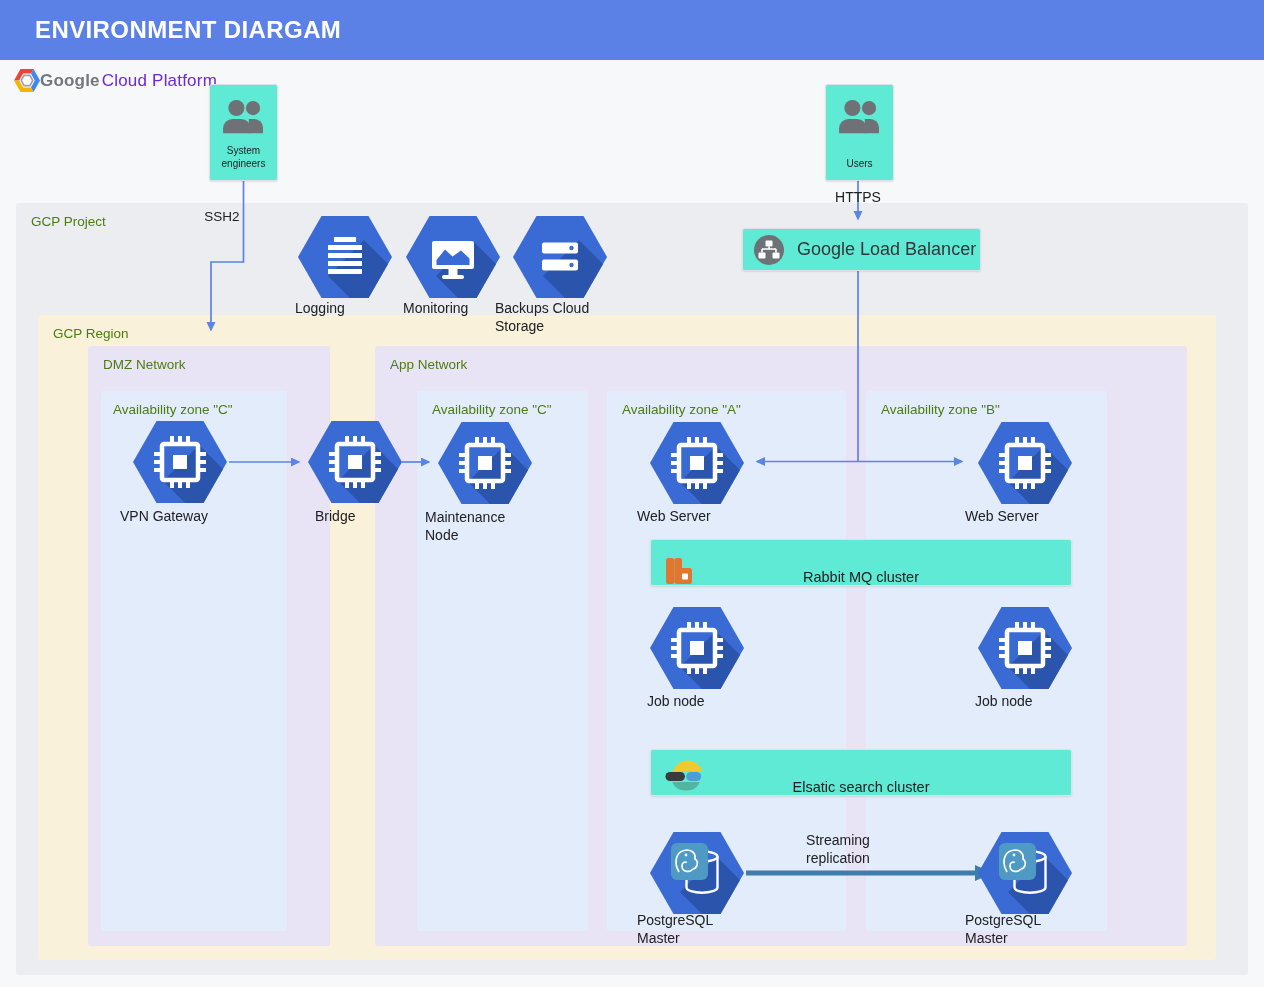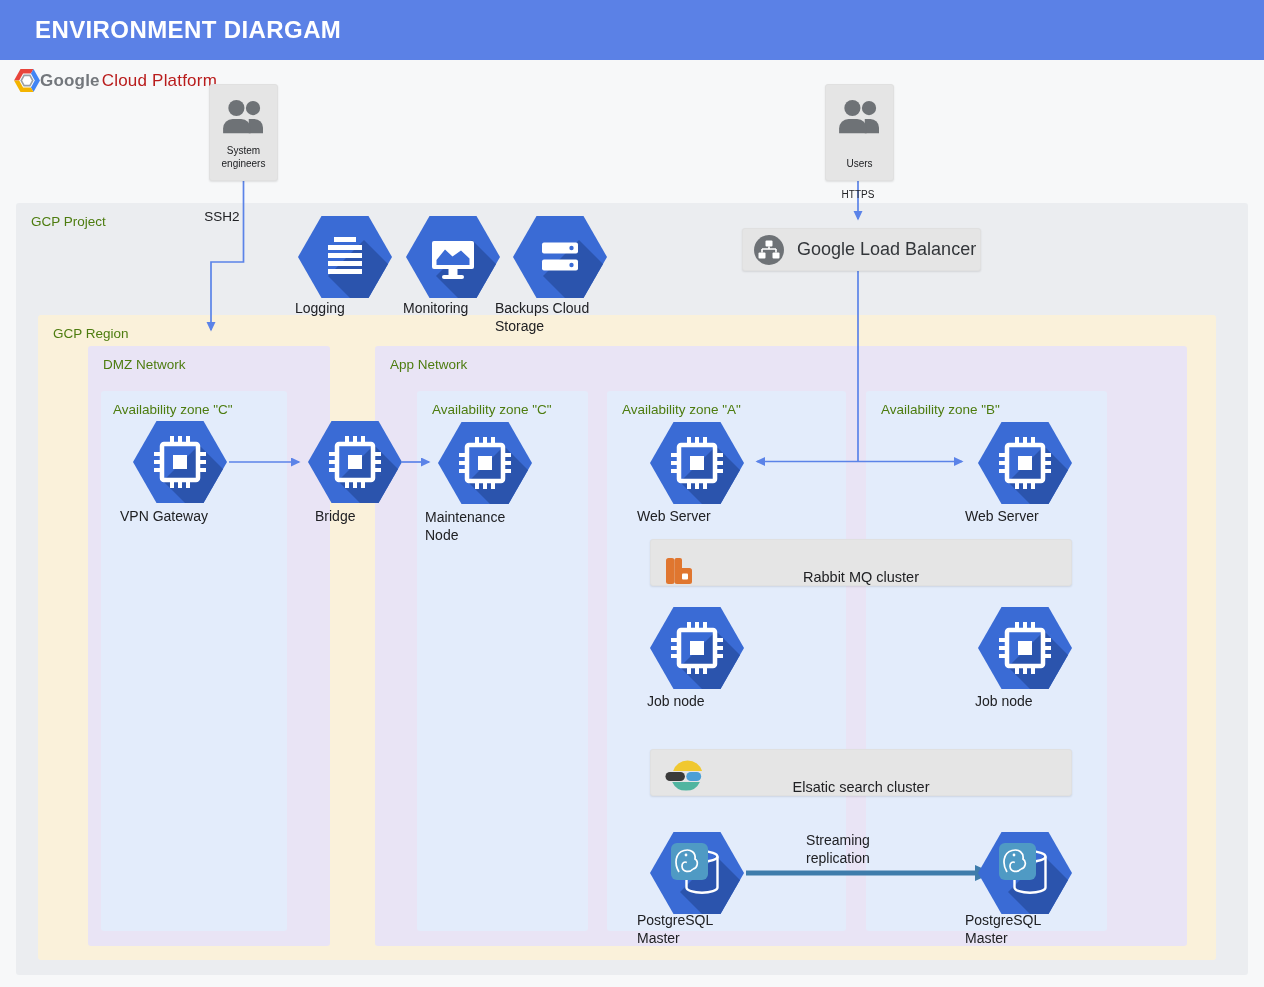--- a/index.html
+++ b/index.html
@@ -6,21 +6,21 @@
   body{font-family:"Liberation Sans", sans-serif;}
   #canvas{position:relative;width:1264px;height:987px;background:#f7f8f9;overflow:hidden;}
 
   
   .header{position:absolute;left:0;top:0;width:1264px;height:60px;background:var(--header-blue);display:flex;align-items:center;}
   .header .title{color:#fff;font-size:24px;font-weight:bold;letter-spacing:.4px;margin-left:35px;}
 
   
   .brand{position:absolute;left:14px;top:69px;display:flex;align-items:center;}
   .brand .t1{color:#73777c;font-size:17px;font-weight:bold;letter-spacing:.2px;}
-  .brand .t2{color:#b91c1c;font-size:17px;letter-spacing:.2px;margin-left:2px;}
+  .brand .t2{color:#6d28d9;font-size:17px;letter-spacing:.2px;margin-left:2px;}
 
   
   .cont{position:absolute;border-radius:3px;}
   .cont-label{position:absolute;left:15px;top:11px;font-size:13.5px;color:#4d7c0f;}
   .c-project{left:16px;top:203px;width:1232px;height:772px;background:var(--project-bg);}
   .c-region{left:38px;top:315px;width:1178px;height:645px;background:var(--region-bg);}
   .c-dmz{left:88px;top:346px;width:242px;height:600px;background:var(--network-bg);}
   .c-app{left:375px;top:346px;width:812px;height:600px;background:var(--network-bg);}
   .c-azdmz{left:101px;top:391px;width:186px;height:540px;background:var(--zone-bg);}
   .c-azappc{left:417px;top:391px;width:171px;height:540px;background:var(--zone-bg);}
@@ -37,21 +37,21 @@
 
   .hex{position:absolute;width:94px;height:82px;}
   .nlabel{position:absolute;font-size:14px;color:#202124;text-align:left;line-height:1.28;white-space:pre-line;}
 
   
   .connectors{position:absolute;left:0;top:0;pointer-events:none;}
   .thin{stroke:var(--arrow-blue);stroke-width:1.7;fill:none;}
   .thick{stroke:var(--replication-blue);stroke-width:5;fill:none;}
 
   
-  .card{position:absolute;background:#e5e5e5;border:1px solid #e0e0e0;border-radius:3px;box-shadow:0 1px 2px rgba(0,0,0,.10);}
+  .card{position:absolute;background:#5eead4;border:1px solid #e0e0e0;border-radius:3px;box-shadow:0 1px 2px rgba(0,0,0,.10);}
   .actor{width:67px;height:95px;display:flex;flex-direction:column;align-items:center;}
   .actor svg{margin-top:14px;}
   .actor .alabel{margin-top:auto;margin-bottom:10px;font-size:10px;color:#202124;text-align:center;line-height:1.3;white-space:pre-line;}
   .lbbox{display:flex;align-items:center;}
   .lbbox svg{margin-left:11px;}
   .lbbox .lblabel{margin-left:13px;font-size:18px;color:#33363a;}
   .cluster{display:flex;align-items:flex-end;}
   .cluster svg{position:absolute;left:14px;}
   .cluster .clabel{width:100%;text-align:center;font-size:14.5px;color:#202124;}
 
@@ -303,17 +303,17 @@
     <svg width="38" height="38" viewBox="0 0 42 42">
       <path d="M9,15.5 A16.5,15.5 0 0 1 41,15.5 Z" fill="var(--elastic-yellow)"></path>
       <rect x="0.5" y="16.5" width="21.5" height="10" rx="5" fill="var(--elastic-dark)"></rect>
       <rect x="23.5" y="16.5" width="16.5" height="10" rx="5" fill="var(--elastic-blue)"></rect>
       <path d="M8,27.5 A16.5,15.5 0 0 0 38.5,27.5 Z" fill="var(--elastic-teal)"></path>
     </svg>
     <div class="clabel">Elsatic search cluster</div>
   </div>
 
   <div class="edge-label" style="left:196px;top:208px;width:52px">SSH2</div>
-  <div class="edge-label" style="left:828px;top:188px;width:60px;font-size:10px">HTTPS</div>
+  <div class="edge-label" style="left:828px;top:188px;width:60px;font-size:14px">HTTPS</div>
   <div class="edge-label" style="left:776px;top:831px;width:124px;font-size:14px">Streaming
 replication</div>
 
 </div>
 
 </body></html>

